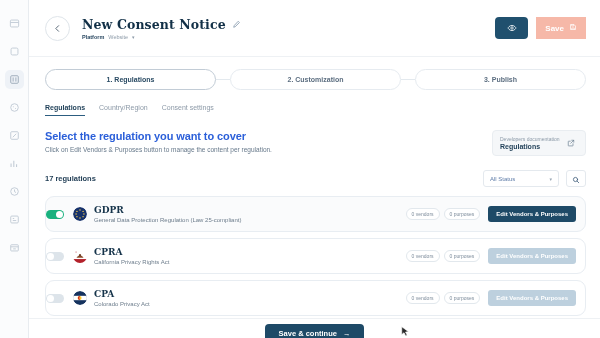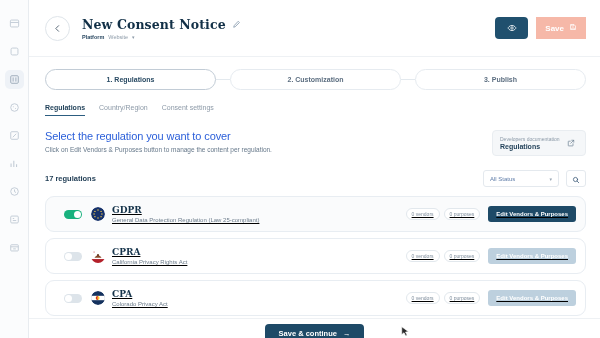--- a/index.html
+++ b/index.html
@@ -105,21 +105,21 @@
     border-bottom: 1.5px solid transparent;
   }
   .tab.active { color: #1c3d56; font-weight: 700; border-bottom-color: #2c5d80; }
 
   
   .section-head {
     display: flex; justify-content: space-between; align-items: flex-start;
     margin-top: 14px;
   }
   .sec-title {
-    font-size: 11px; font-weight: 400; color: #2b5fd9;
+    font-size: 11px; font-weight: 700; color: #2b5fd9;
     letter-spacing: -.1px;
   }
   .sec-sub { font-size: 6.5px; color: #66788a; margin-top: 4px; }
 
   .doc-card {
     background: #f5f7f9; border: 1px solid #e9edf1; border-radius: 4px;
     padding: 5px 7px; display: flex; align-items: center; gap: 8px;
     min-width: 94px;
   }
   .doc-top { font-size: 5px; color: #8b99a7; }
@@ -147,22 +147,21 @@
     display: flex; align-items: center; justify-content: center;
     color: #42607c;
   }
   .search-btn svg { width: 8px; height: 8px; }
 
   
   .reg-list { margin-top: 9px; display: flex; flex-direction: column; gap: 6px; }
   .reg-row {
     height: 36px; border: 1px solid #e8edf2; border-radius: 9px;
     background: #ffffff; display: flex; align-items: center;
-    padding: 0 9px 0 18px;
-    text-decoration: underline;
+    padding: 0 9px 0 0;
   }
   .reg-row.enabled { background: #fafbfc; }
 
   .toggle {
     width: 18px; height: 9px; border-radius: 5px;
     background: #dde4ea; position: relative; flex: 0 0 18px;
   }
   .toggle.on { background: #19b17e; }
   .toggle .knob {
     position: absolute; top: 1px; left: 1px;

